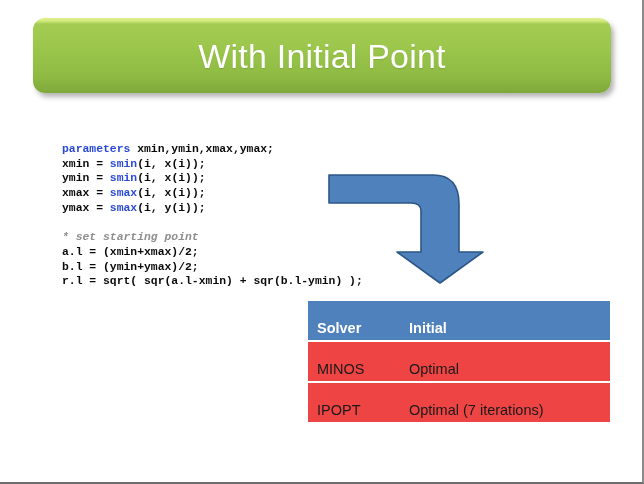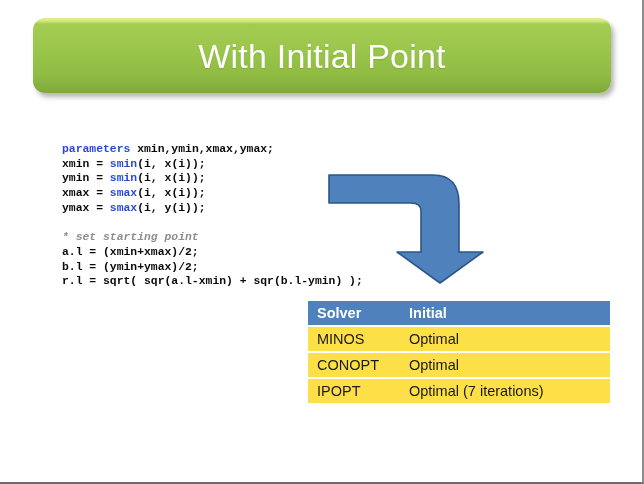--- a/index.html
+++ b/index.html
@@ -84,41 +84,41 @@
     position: absolute;
     left: 308px;
     top: 301px;
     width: 302px;
     border-collapse: collapse;
     table-layout: fixed;
   }
   #results-table th,
   #results-table td {
     text-align: left;
-    padding: 4px 0 4px 9px;
+    padding: 19px 0 4px 9px;
     font-size: 14.5px;
     font-family: "Liberation Sans", sans-serif;
     height: 23px;
     box-sizing: border-box;
     border: 0;
   }
   #results-table th {
     background: #4f81bd;
     color: #ffffff;
     font-weight: bold;
     border-bottom: 2px solid #ffffff;
   }
   #results-table col.c-solver  { width: 92px; }
   #results-table col.c-results { width: 210px; }
   #results-table td {
     color: #1a1a1a;
     font-weight: normal;
     border-bottom: 2px solid #ffffff;
   }
-  tr.row-odd  td { background: #fde047; }
+  tr.row-odd  td { background: #ef4444; }
   tr.row-even td { background: #d3daea; }
   tr.row-last td { border-bottom: 0; }
 </style>
 </head>
 <body>
 
 <div id="slide">
 
   <div id="title-banner">
     <span id="title-text">With Initial Point</span>
@@ -152,24 +152,20 @@
       <tr>
         <th>Solver</th>
         <th>Initial</th>
       </tr>
     </thead>
     <tbody id="results-body">
         <tr class="row-odd">
           <td>MINOS</td>
           <td>Optimal</td>
         </tr>
-        <tr class="row-odd">
-          <td>CONOPT</td>
-          <td>Optimal</td>
-        </tr>
         <tr class="row-odd row-last">
           <td>IPOPT</td>
           <td>Optimal (7 iterations)</td>
         </tr>
       </tbody>
   </table>
 
 </div>
 
 </body></html>

